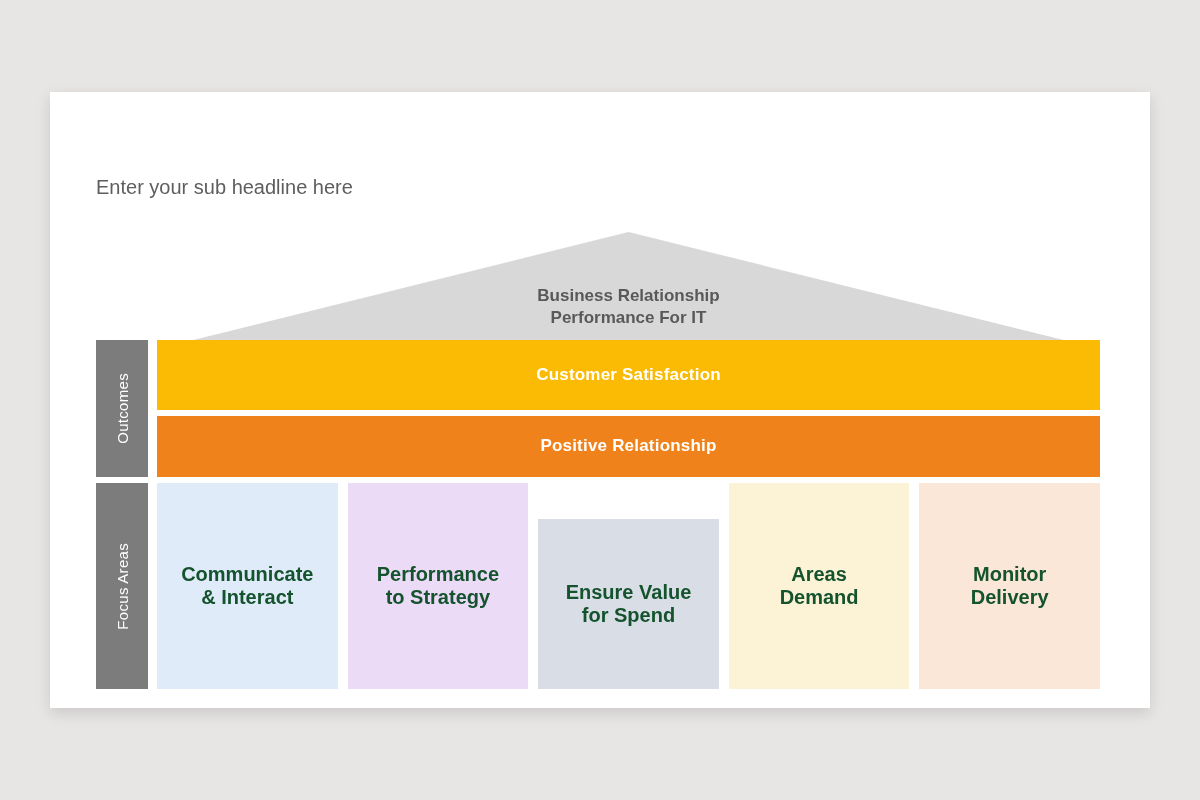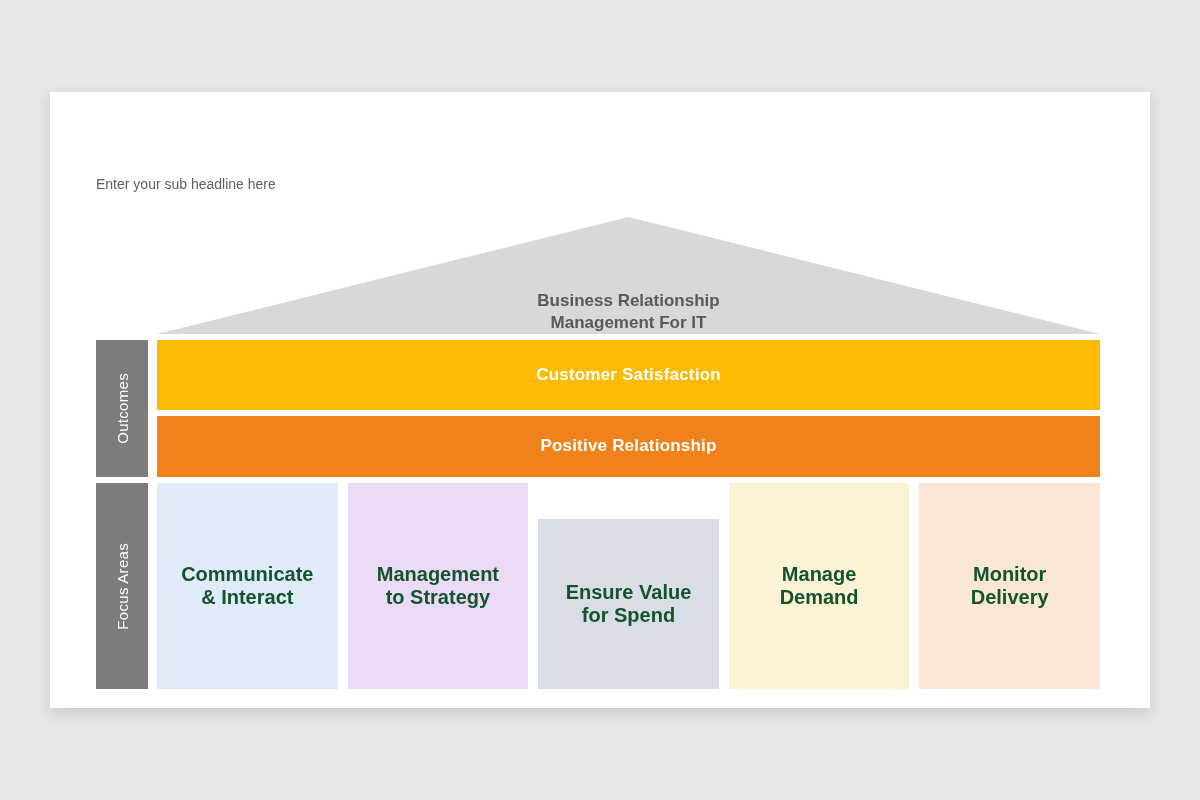--- a/index.html
+++ b/index.html
@@ -23,34 +23,35 @@
     left: 46px; top: 27px;
     font-size: 40px;
     font-weight: 400;
     color: #5A5A5A;
     letter-spacing: -0.5px;
     white-space: nowrap;
   }
   .subtitle {
     position: absolute;
     left: 46px; top: 84px;
-    font-size: 14px;
+    font-size: 20px;
     font-weight: 400;
     color: #5E5E5E;
   }
 
   .roof {
     position: absolute;
-    left: 107px; top: 125px;
+    left: 107px; top: 140px;
     width: 943px; height: 117px;
     clip-path: polygon(50% 0%, 100% 100%, 0% 100%);
     display: flex;
     flex-direction: column;
     justify-content: flex-end;
     align-items: center;
+    padding-bottom: 20px;
   }
   .roof-label {
     font-size: 17px;
     font-weight: 700;
     color: #595959;
     line-height: 22px;
     text-align: center;
   }
 
   .content {
@@ -134,21 +135,21 @@
 </style>
 </head>
 <body style="background-color: rgb(232, 230, 229);">
 
 <div class="slide" style="background-color: rgb(255, 255, 255);">
 
   <div class="subtitle">Enter your sub headline here</div>
 
   <div class="roof" style="background-color: rgb(216, 216, 216);">
     <div class="roof-label">Business Relationship</div>
-    <div class="roof-label">Management For IT</div>
+    <div class="roof-label">Performance For IT</div>
   </div>
 
   <div class="content">
 
     <div class="row row-outcomes">
       <div class="side-label" style="background-color: rgb(124, 124, 124);">
         <span>Outcomes</span>
       </div>
       <div class="bars">
         <div class="bar-full" style="background-color: rgb(251, 187, 4);">
@@ -164,27 +165,27 @@
 
     <div class="row row-focus">
       <div class="side-label" style="background-color: rgb(124, 124, 124);">
         <span>Focus Areas</span>
       </div>
       <div class="boxes">
         <div class="focus-box" style="background-color: rgb(223, 235, 249);">
           <span class="focus-box-label">Communicate &amp; Interact</span>
         </div>
         <div class="focus-box" style="background-color: rgb(235, 219, 247);">
-          <span class="focus-box-label">Management to Strategy</span>
+          <span class="focus-box-label">Performance to Strategy</span>
         </div>
         <div class="focus-box" style="background-color: rgb(217, 221, 230); margin-top: 36px;">
           <span class="focus-box-label">Ensure Value for Spend</span>
         </div>
         <div class="focus-box" style="background-color: rgb(252, 243, 214);">
-          <span class="focus-box-label">Manage Demand</span>
+          <span class="focus-box-label">Areas Demand</span>
         </div>
         <div class="focus-box" style="background-color: rgb(250, 231, 215);">
           <span class="focus-box-label">Monitor Delivery</span>
         </div>
       </div>
     </div>
 
   </div>
 </div>
 

